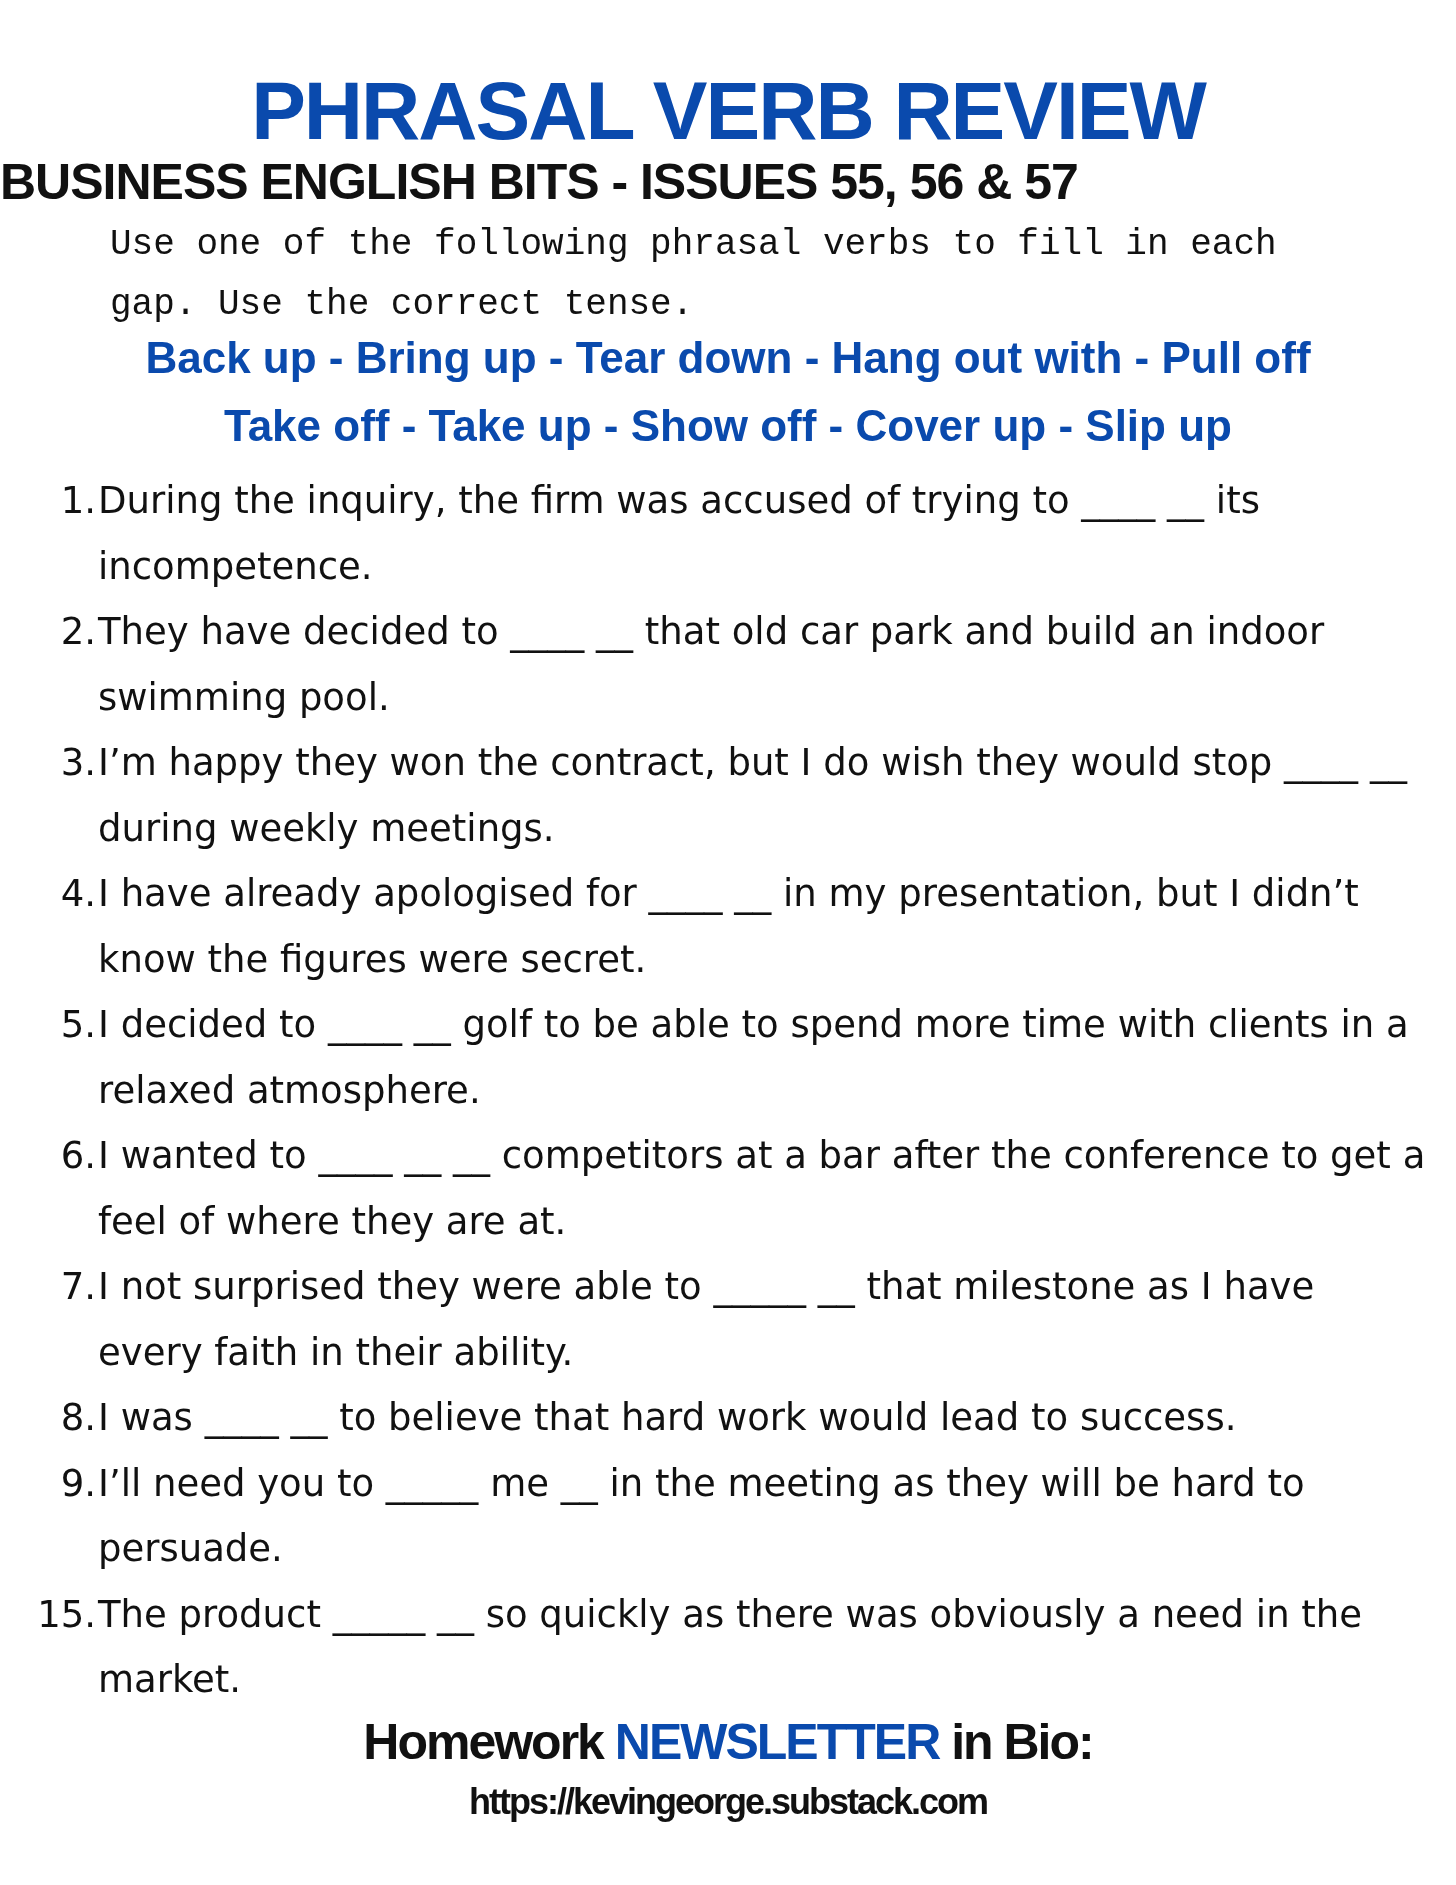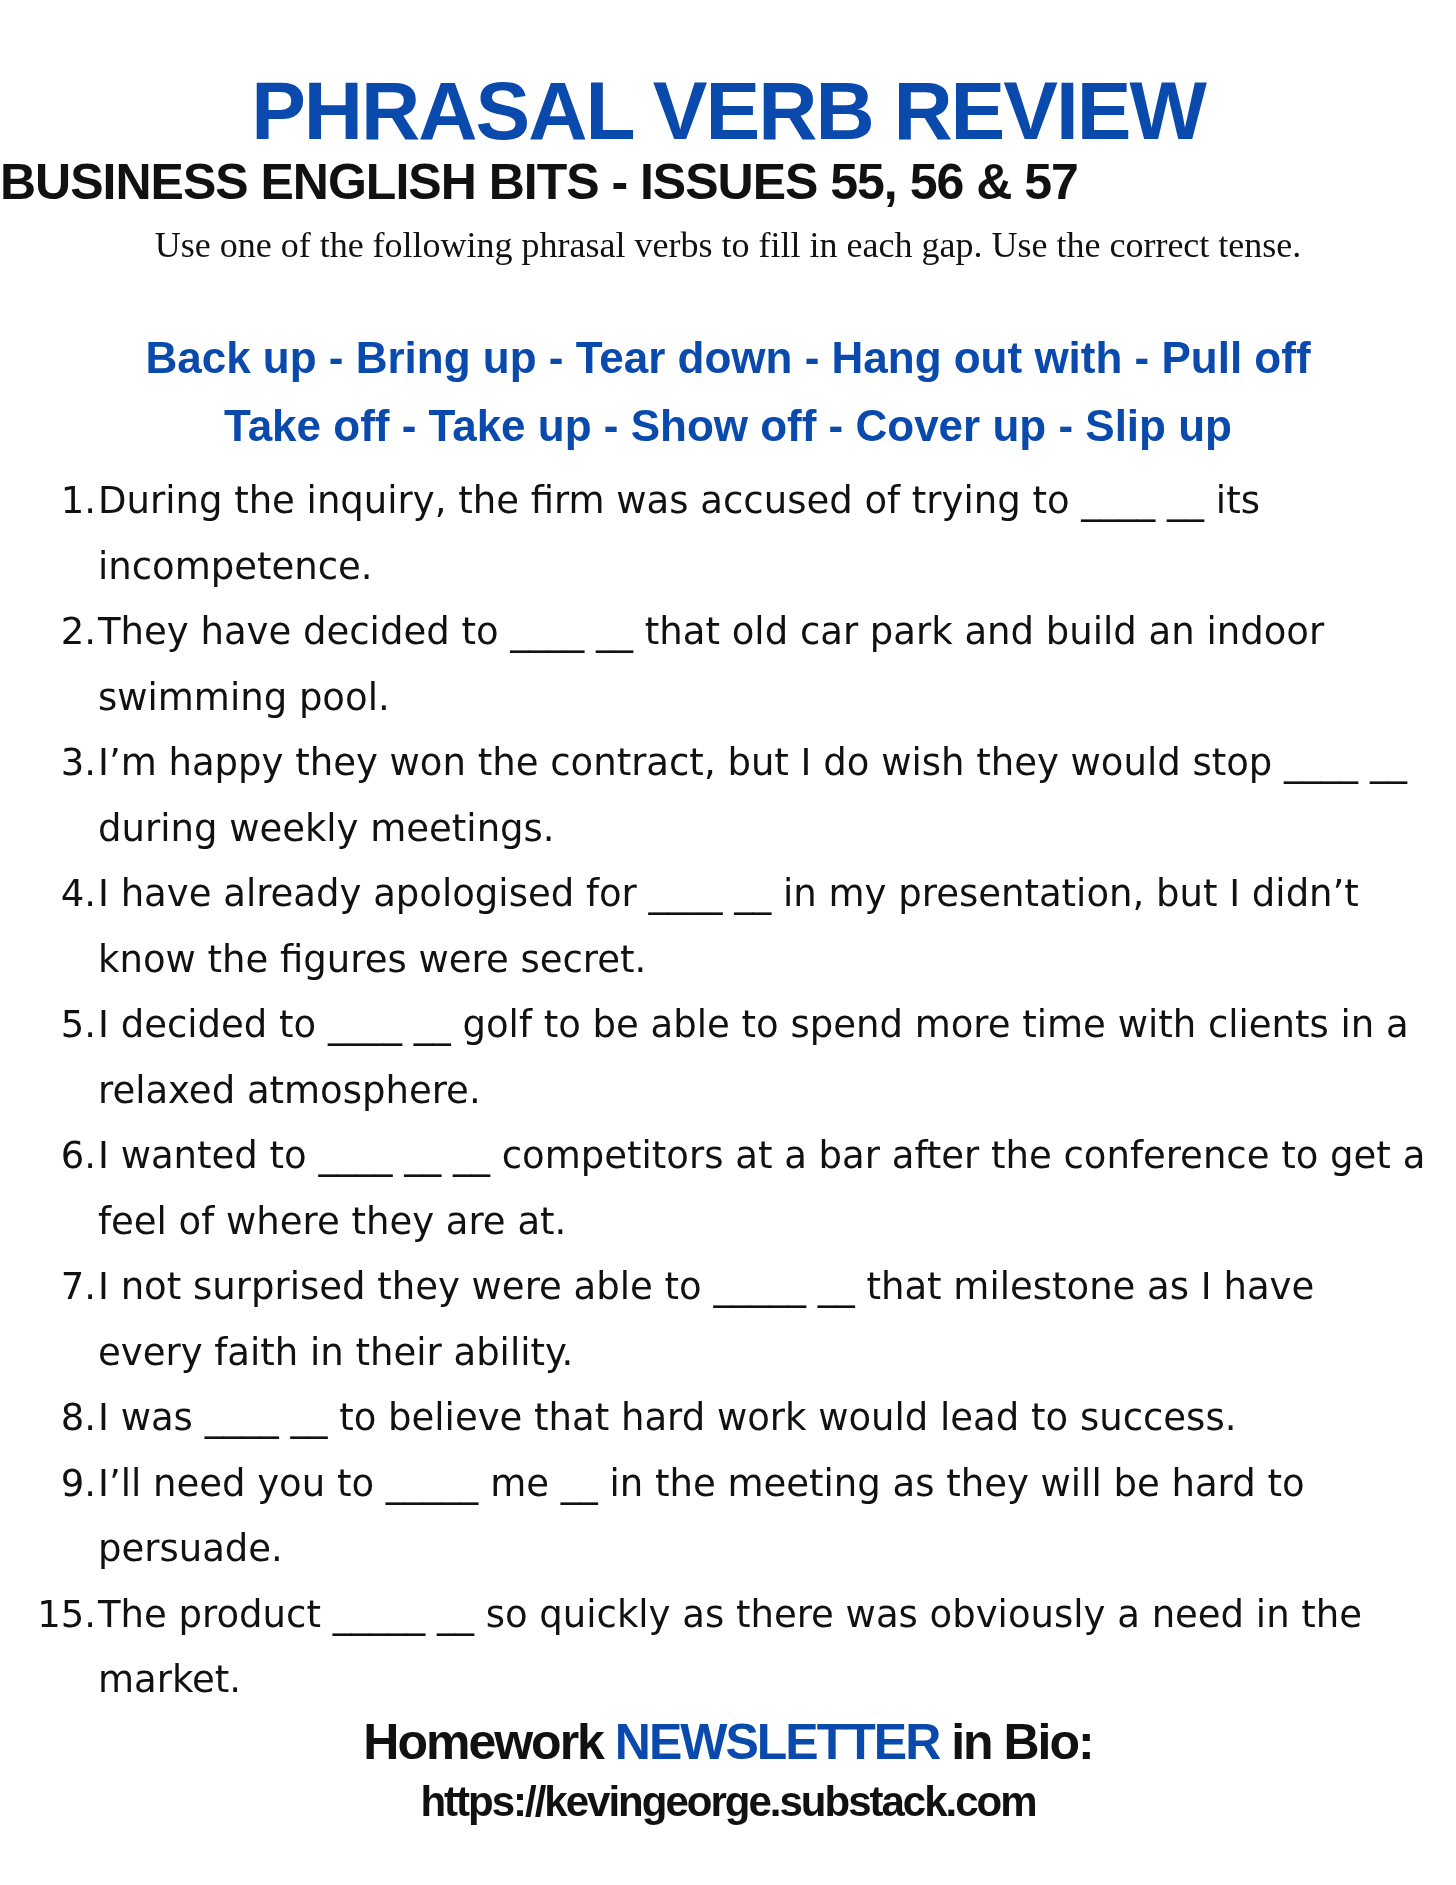--- a/index.html
+++ b/index.html
@@ -12,22 +12,22 @@
     position: absolute; top: 66px; left: 0; width: 1456px; text-align: center;
     font-family: "Liberation Sans", sans-serif; font-weight: 700;
     font-size: 82px; letter-spacing: -2px; color: #0a4aad; line-height: 90px;
   }
   .subtitle {
     position: absolute; top: 152px; left: 0; width: 1456px; text-align: left;
     font-family: "Liberation Sans", sans-serif; font-weight: 700;
     font-size: 50px; letter-spacing: -1px; color: #111; line-height: 60px;
   }
   .instructions {
-    position: absolute; top: 215px; left: 110px; width: 1236px; text-align: center;
-    font-family: Liberation Serif, serif; font-size: 36px; line-height: 60px; color: #111;
+    position: absolute; top: 215px; left: 110px; width: 1236px; 
+    font-family: Liberation Mono, monospace; font-size: 36px; line-height: 60px; color: #111;
   }
   .verbs {
     position: absolute; left: 0; width: 1456px; text-align: center;
     font-family: "Liberation Sans", sans-serif; font-weight: 700;
     font-size: 44px; color: #0a4aad; line-height: 56px;
   }
   .verbs.row1 { top: 330px; }
   .verbs.row2 { top: 398px; }
   .questions {
     position: absolute; top: 468px; left: 0; width: 1456px;
@@ -43,21 +43,21 @@
   }
   .footer1 {
     position: absolute; top: 1712px; left: 0; width: 1456px; text-align: center;
     font-family: "Liberation Sans", sans-serif; font-weight: 700;
     font-size: 50px; letter-spacing: -2px; line-height: 60px; color: #111;
   }
   .footer1 .accent { color: #0a4aad; }
   .footer2 {
     position: absolute; top: 1772px; left: 0; width: 1456px; text-align: center;
     font-family: "Liberation Sans", sans-serif; font-weight: 700;
-    font-size: 42px; letter-spacing: -2px; line-height: 60px; color: #111;
+    font-size: 36px; letter-spacing: -2px; line-height: 60px; color: #111;
   }
   .footer2 a { color: #111; text-decoration: none; }
 </style>
 </head>
 <body>
 
 <div class="page">
   <div class="title">PHRASAL VERB REVIEW</div>
   <div class="subtitle">BUSINESS ENGLISH BITS - ISSUES 55, 56 &amp; 57</div>
   <div class="instructions">Use one of the following phrasal verbs to fill in each gap. Use the correct tense.</div>

